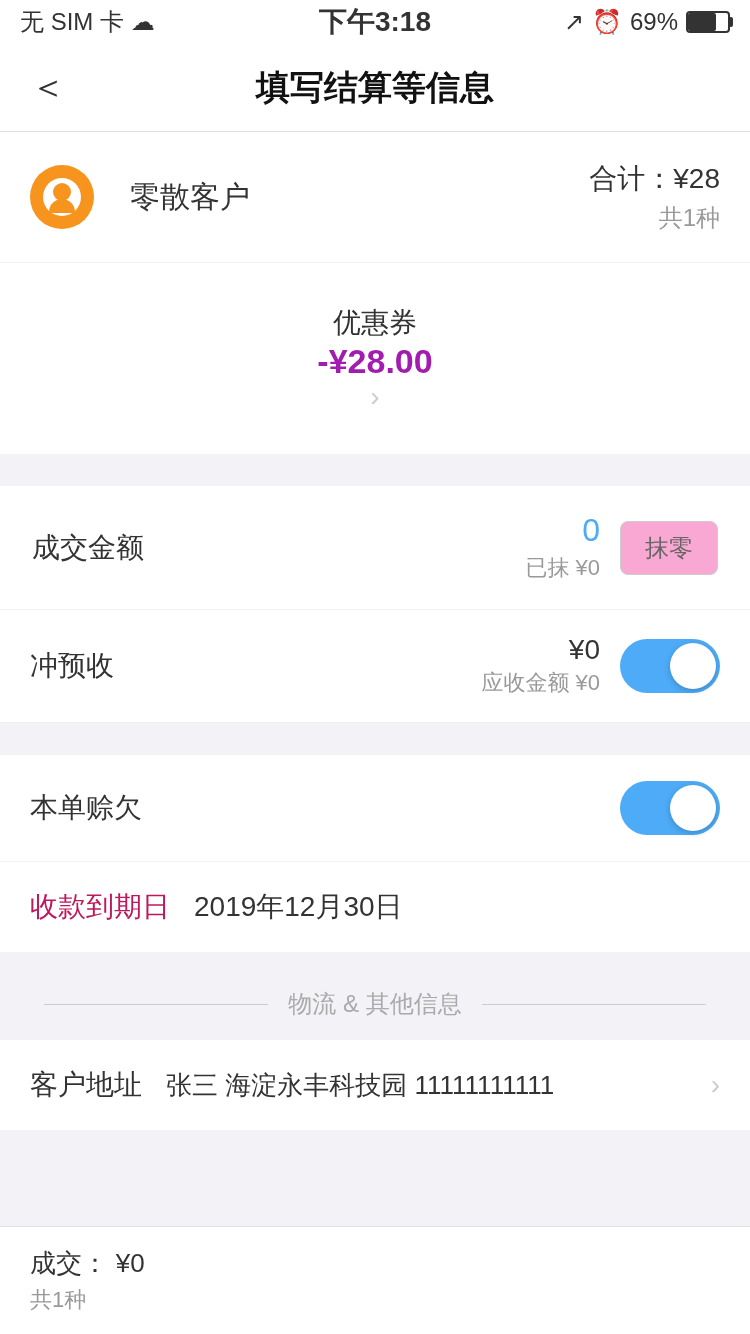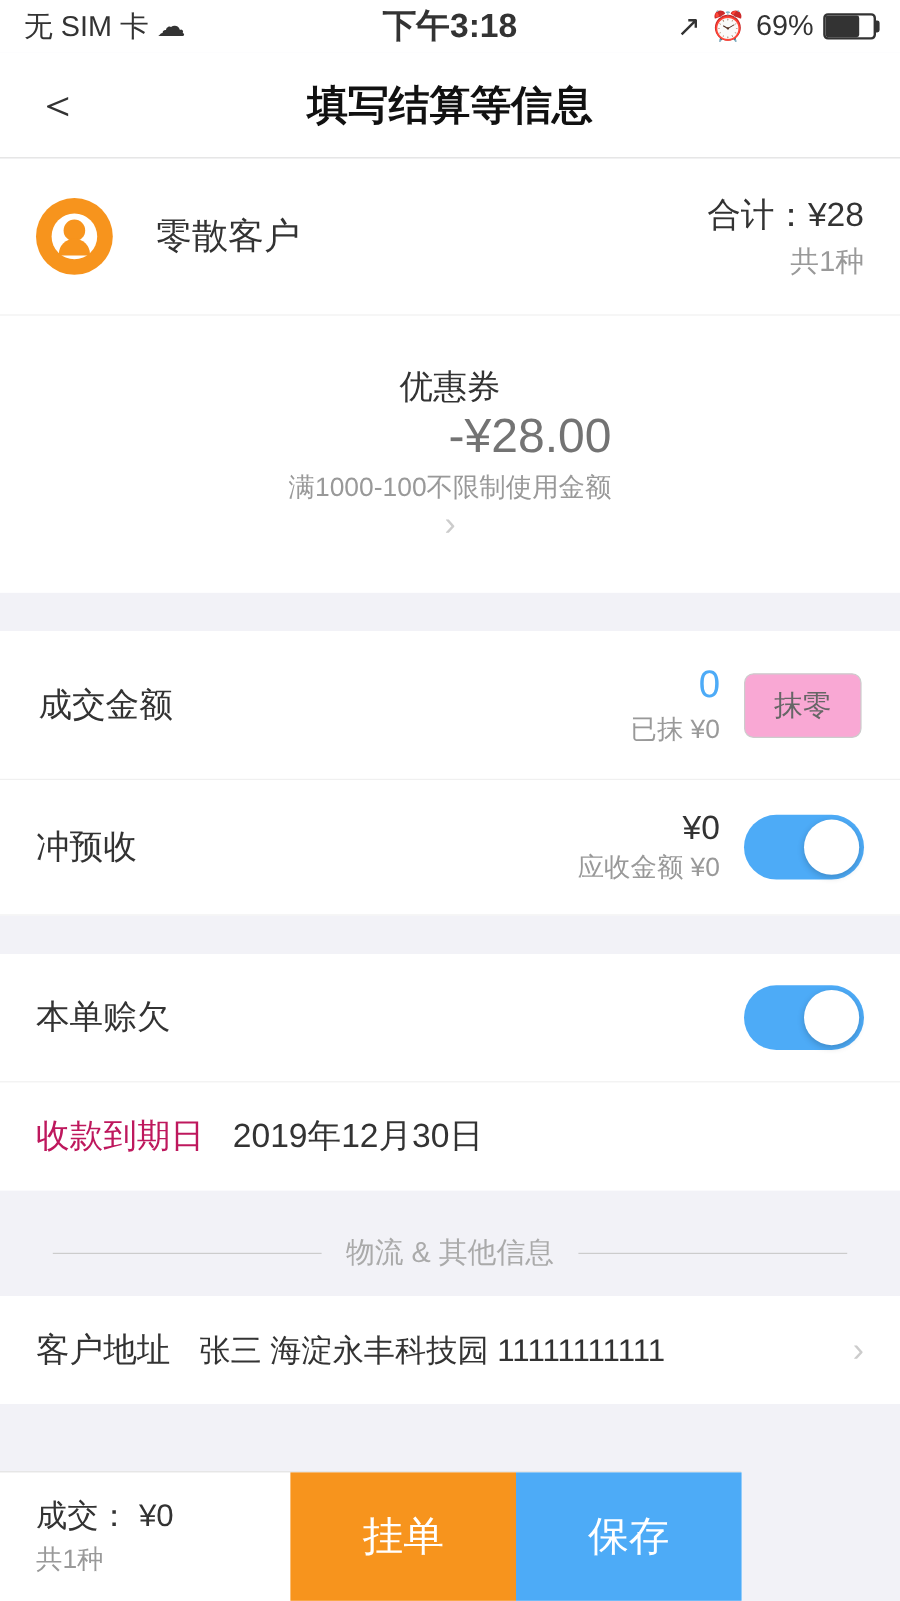--- a/index.html
+++ b/index.html
@@ -127,21 +127,21 @@
     
     .coupon-row {
       padding: 41px 30px;
       display: flex;
       align-items: center;
       justify-content: flex-start;
       border-top: 1px solid #f0f0f0;
       flex-direction: column;
     }
     .coupon-label { font-size: 28px; color: #333; }
-    .coupon-amount { font-size: 40px; color: #737373; font-weight: 400; }
+    .coupon-amount { font-size: 34px; color: #a21caf; font-weight: 700; }
     .coupon-desc { font-size: 22px; color: #999; margin-top: 4px; text-align: right; }
     .coupon-right-wrap { text-align: right; }
     .chevron-right { color: #ccc; font-size: 28px; }
 
     
     .section-divider {
       height: 16px;
       background: #f2f2f7;
     }
 
@@ -244,21 +244,21 @@
       background: #fff;
     }
     .address-label { font-size: 28px; color: #333; flex-shrink: 0; margin-right: 24px; }
     .address-value { font-size: 26px; color: #333; flex: 1; }
     .address-right { display: flex; align-items: center; gap: 8px; }
 
     
     .bottom-area {
       position: fixed;
       bottom: 0; left: 0;
-      width: 618px;
+      width: 750px;
       height: 108px;
       background: #fff;
       display: flex;
       align-items: stretch;
       border-top: 1px solid #e0e0e0;
     }
     .bottom-info {
       flex: 1;
       display: flex;
       flex-direction: column;
@@ -322,21 +322,20 @@
     <div class="customer-right">
       <div class="total-amount">合计：¥28</div>
       <div class="total-count">共1种</div>
     </div>
   </div>
 
   <div class="coupon-row">
     <span class="coupon-label">优惠券</span>
     <div class="coupon-right-wrap">
       <div class="coupon-amount">-¥28.00</div>
-      <div class="coupon-desc">满1000-100不限制使用金额</div>
     </div>
     <span class="chevron-right">›</span>
   </div>
 </div>
 
 <div class="section-divider"></div>
 
 <div class="card">
   <div class="row-item">
     <span class="row-label">成交金额</span>
@@ -400,17 +399,13 @@
 <div class="spacer-bottom"></div>
 
 <div class="bottom-area">
   <div class="bottom-info">
     <div>
       <span class="bottom-deal">成交：</span>
       <span class="bottom-deal-amount">¥0</span>
     </div>
     <div class="bottom-count">共1种</div>
   </div>
-  <div class="bottom-btns">
-    <div class="btn-hold">挂单</div>
-    <div class="btn-save">保存</div>
-  </div>
 </div>
 
 </body></html>

